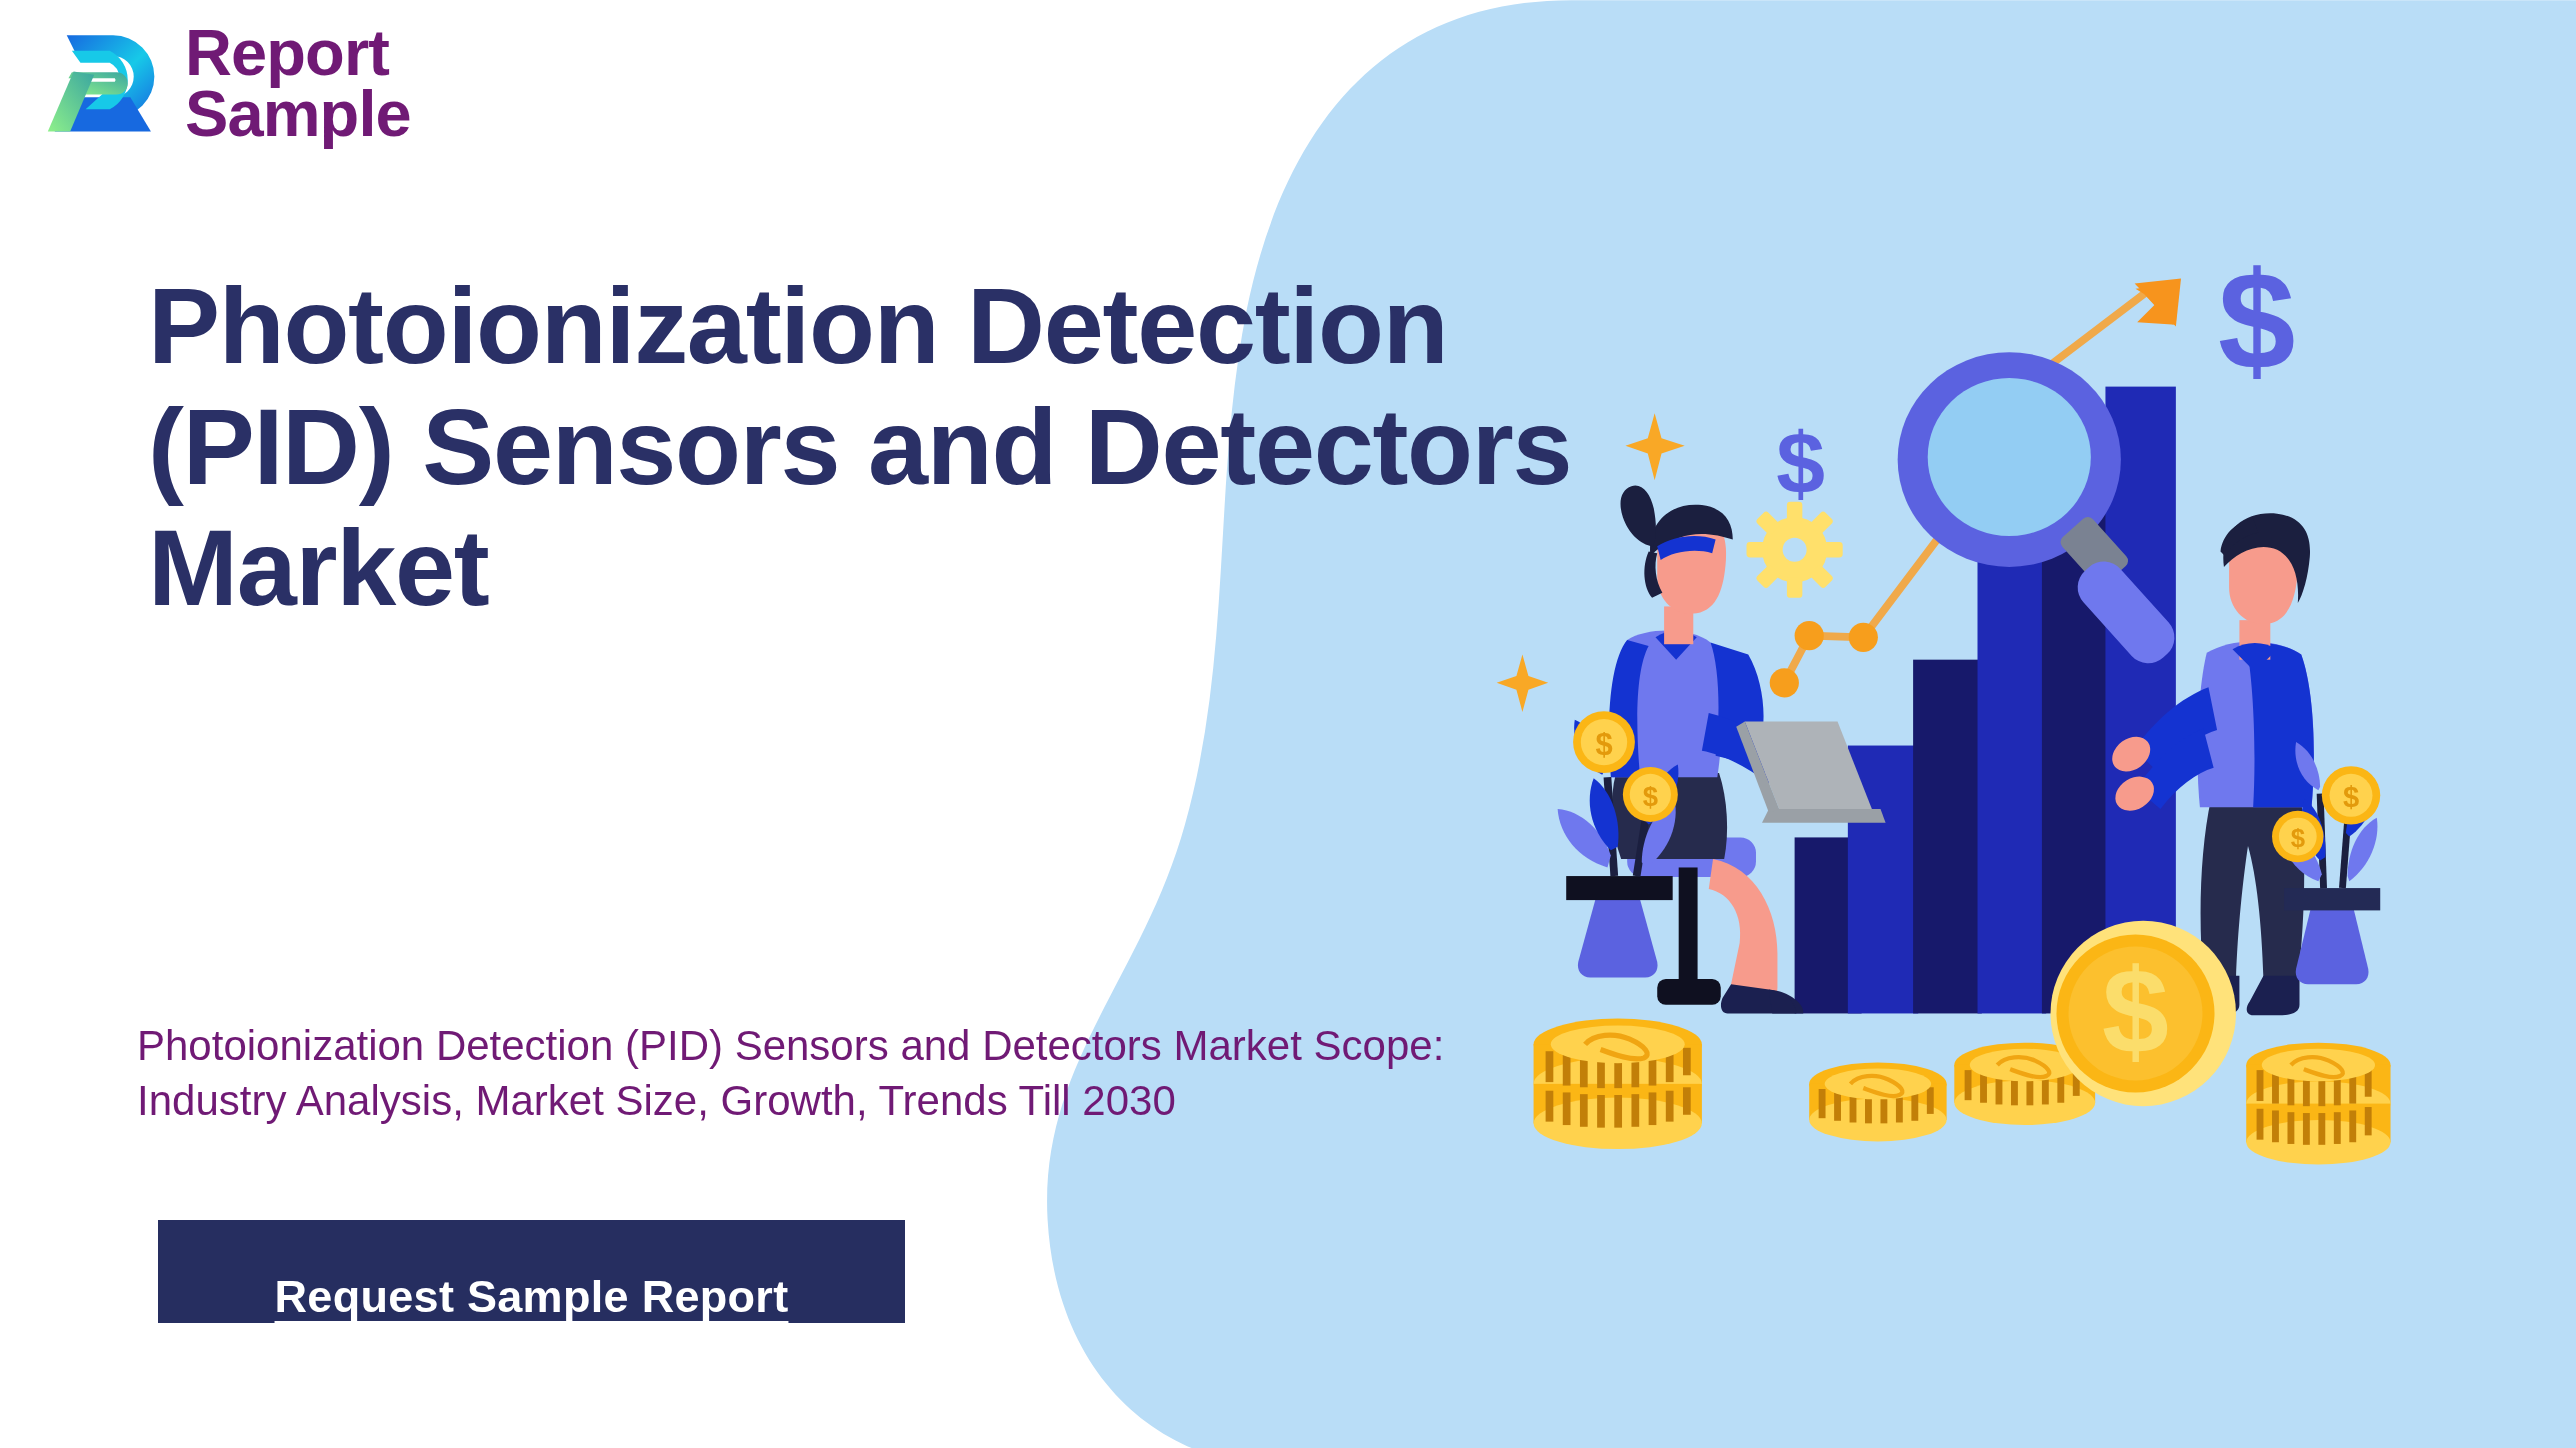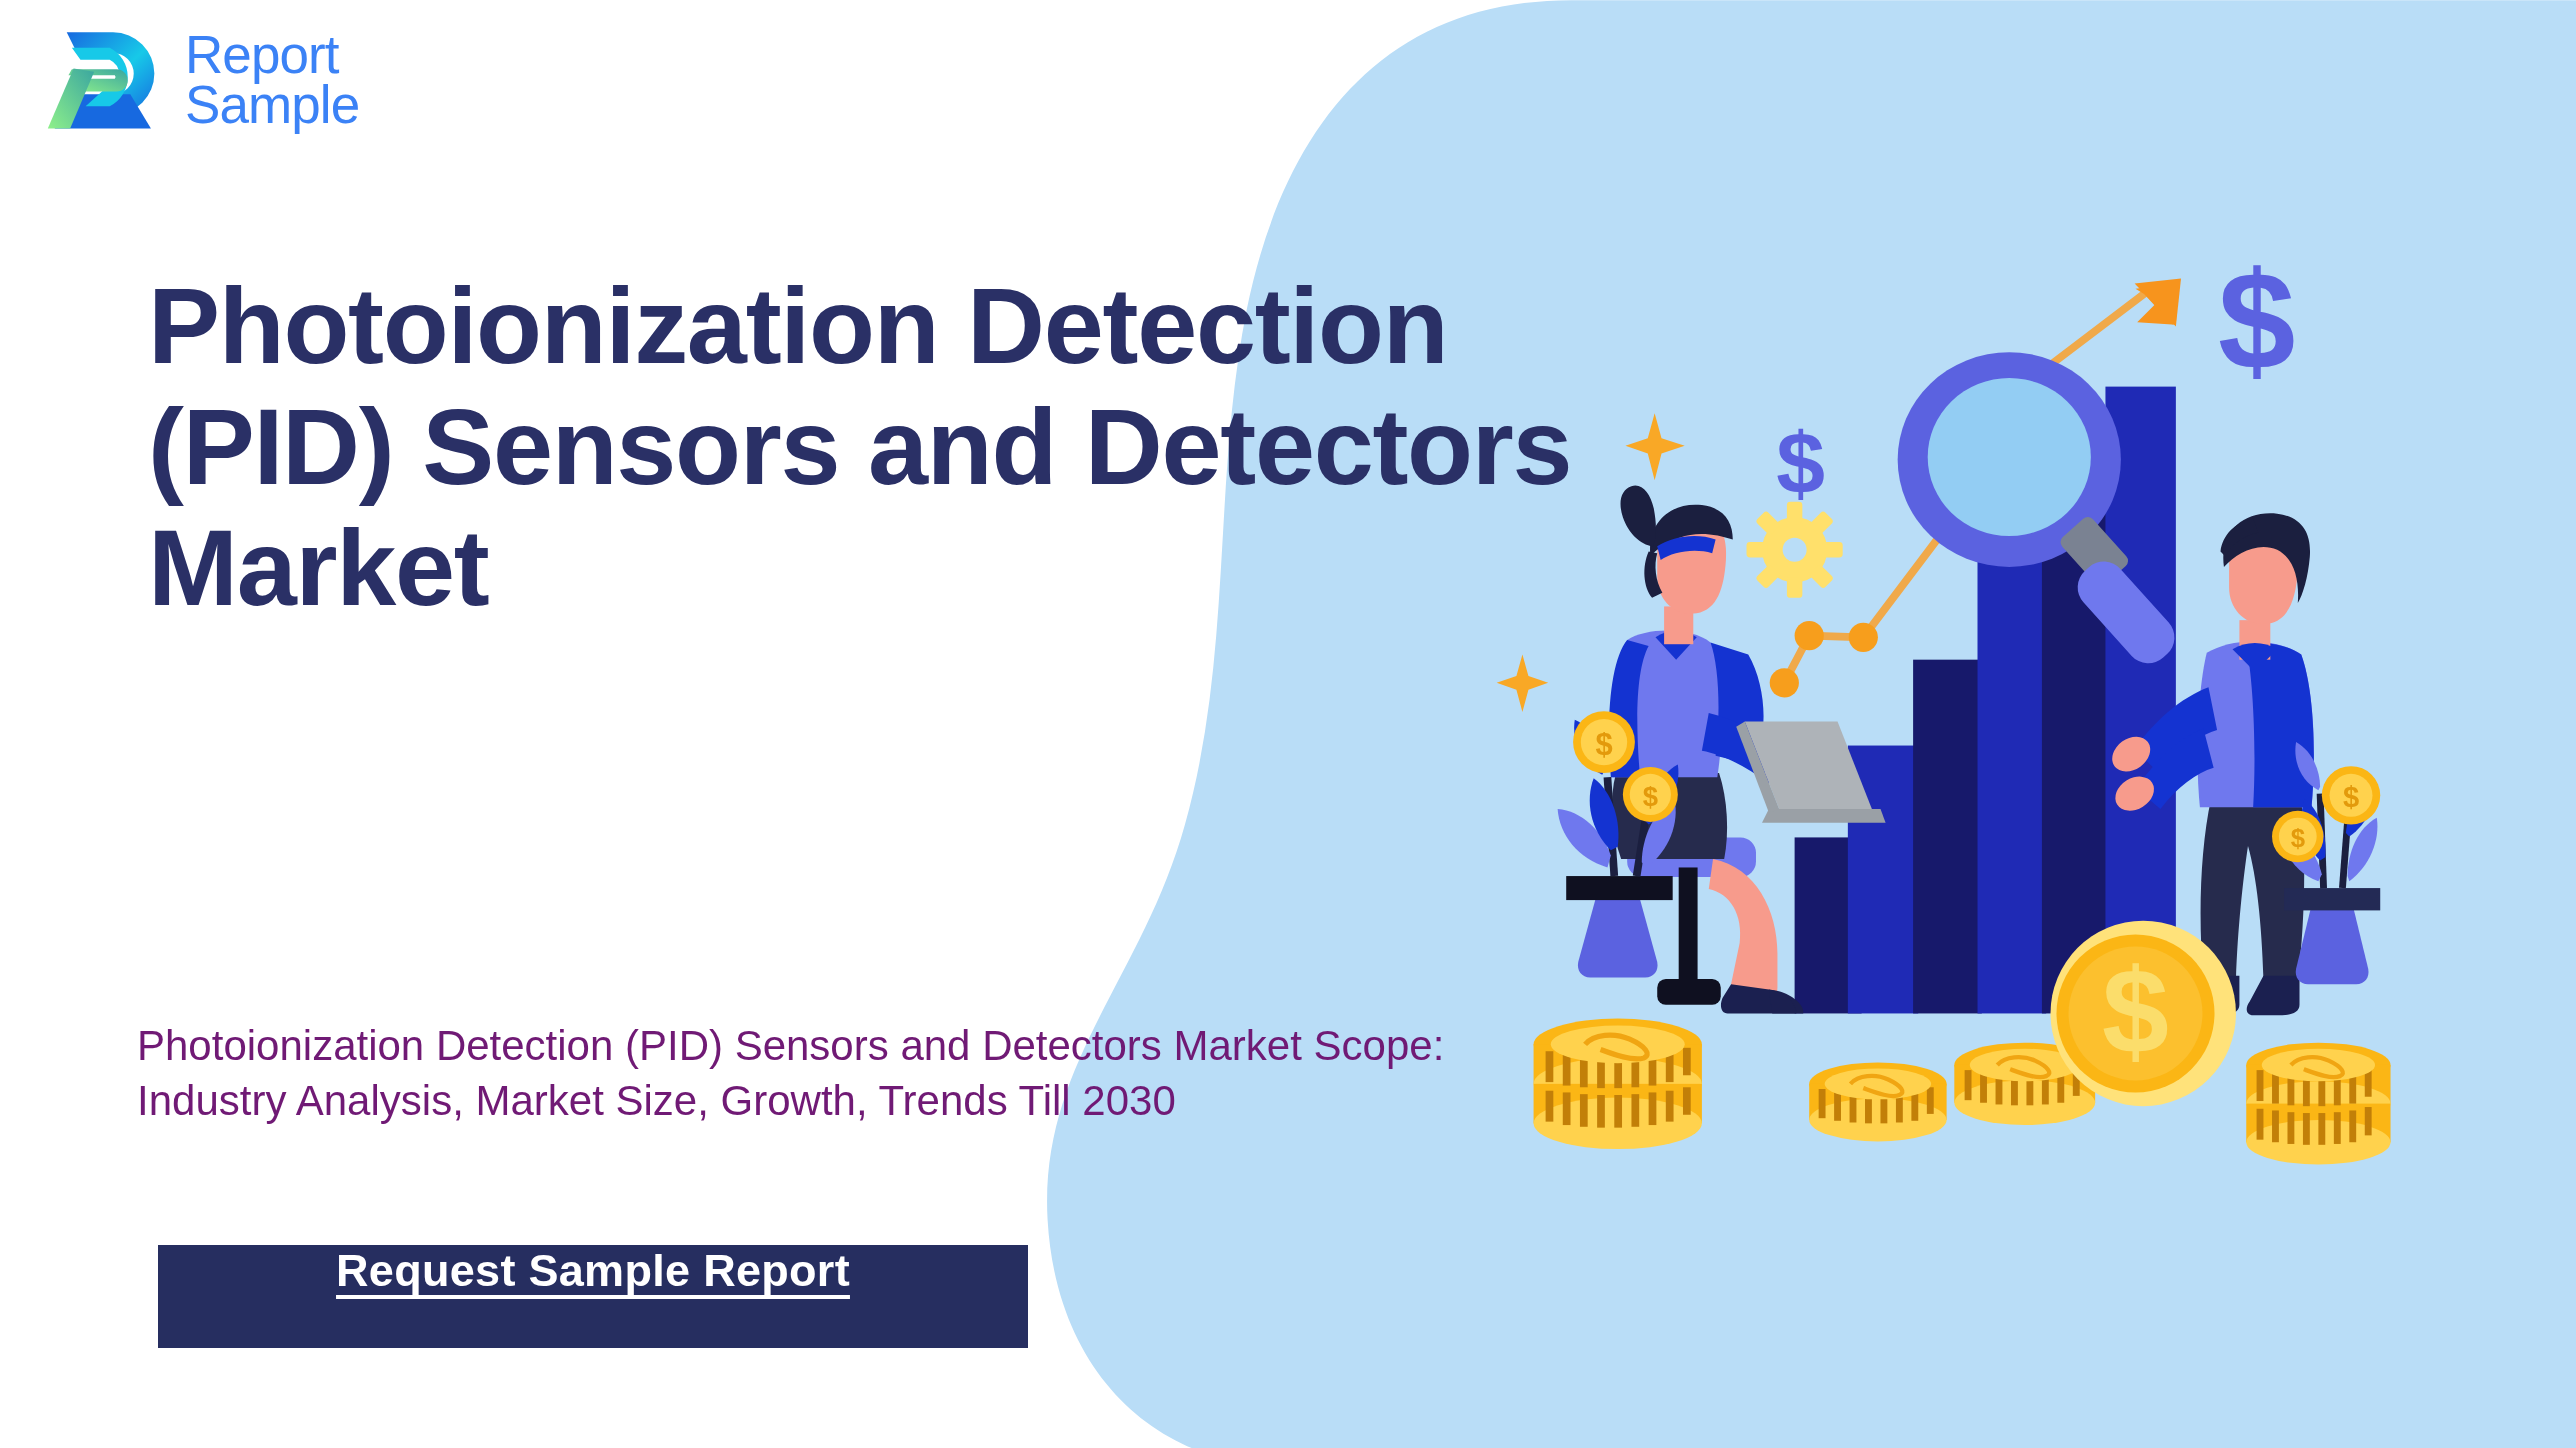--- a/index.html
+++ b/index.html
@@ -30,23 +30,23 @@
   .logo {
     position:absolute;
     left:34px; top:22px;
     z-index:40;
     display:flex;
     align-items:center;
     gap:22px;
   }
   .logo-mark { width:129px; height:116px; display:block; }
   .logo-word {
-    color:#3b82f6;
-    font-weight:normal;
-    font-size:53px;
+    color:#701a75;
+    font-weight:bold;
+    font-size:65px;
     line-height:0.94;
     letter-spacing:-0.9px;
   }
 
   
   .headline {
     position:absolute;
     left:148px; top:266px;
     z-index:30;
     width:1528px;
@@ -65,28 +65,28 @@
     width:1460px;
     color:#701a75;
     font-size:42px;
     line-height:1.32;
     font-weight:normal;
   }
 
   
   .cta {
     position:absolute;
-    left:158px; top:1245px;
+    left:158px; top:1220px;
     z-index:30;
-    width:870px; height:103px;
+    width:747px; height:103px;
     background:#262e60;
     border:none;
     cursor:pointer;
     display:flex;
-    align-items:flex-start;
+    align-items:flex-end;
     justify-content:center;
     padding:0;
   }
   .cta-label {
     color:#ffffff;
     font-size:45px;
     font-weight:bold;
     text-decoration:underline;
     text-underline-offset:9.4px;
     text-decoration-thickness:4.3px;

